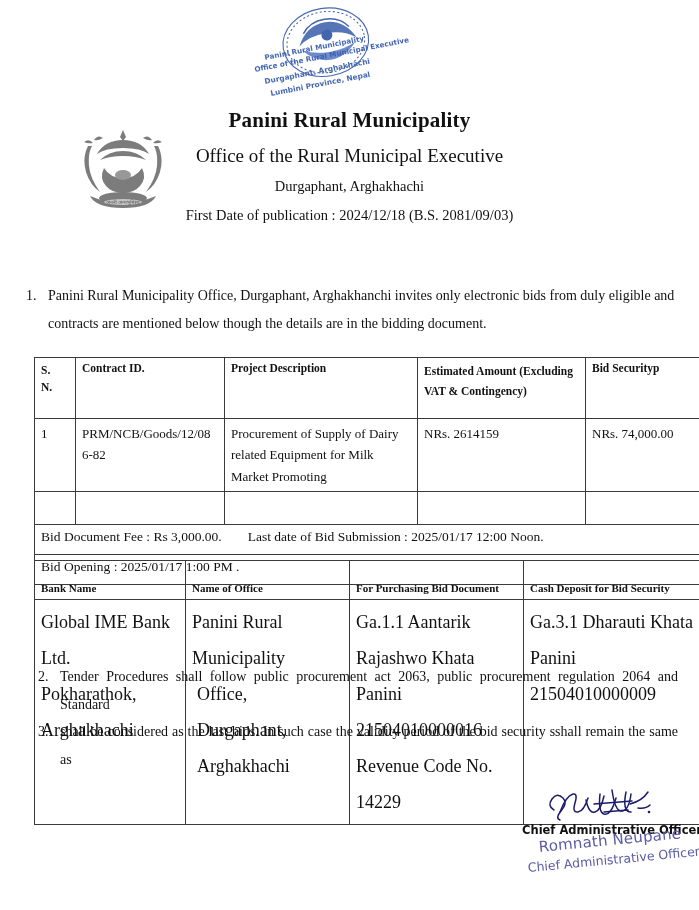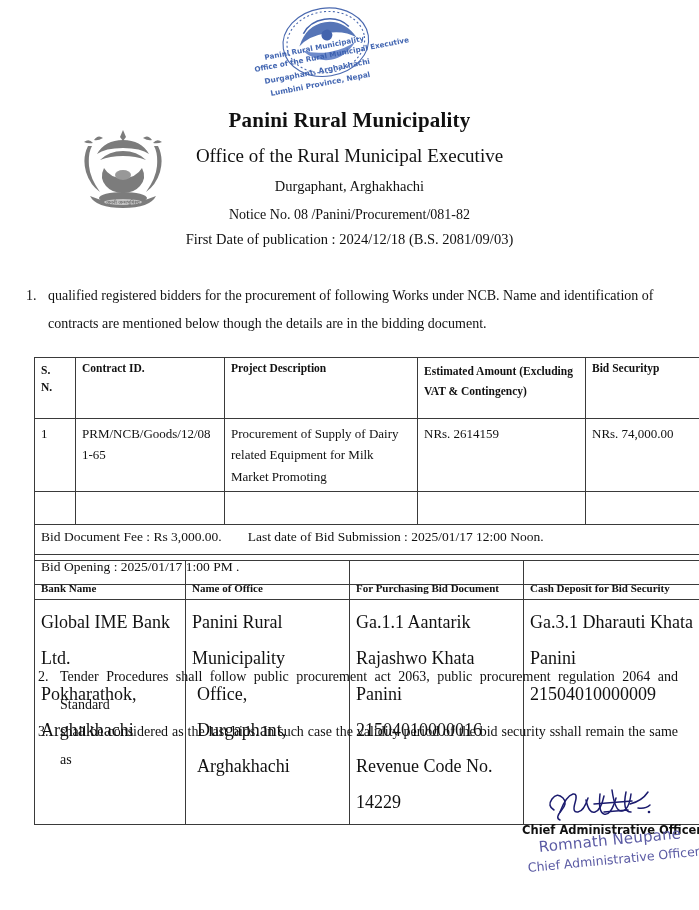--- a/index.html
+++ b/index.html
@@ -250,28 +250,27 @@
         <ellipse cx="59" cy="78" rx="19" ry="3"></ellipse>
       </g>
       <text x="59" y="80" font-size="5" fill="#5a5a5a" text-anchor="middle" font-family="DejaVu Sans, sans-serif">जननी जन्मभूमिश्च</text>
     </svg>
   </div>
 
   <div class="title-block">
     <div class="org-name">Panini Rural Municipality</div>
     <div class="org-office">Office of the Rural Municipal Executive</div>
     <div class="org-addr">Durgaphant, Arghakhachi</div>
-    <div class="notice-no">Notice No. 08 /Panini/Procurement/081-82</div>
     <div class="pub-date">First Date of publication : 2024/12/18 (B.S. 2081/09/03)</div>
   </div>
 
   <div class="clause" id="clause-1">
     <div class="num">1.</div>
     <div class="body">
-      <span>qualified registered bidders for the procurement of following Works under NCB. Name and identification of</span>
+      <span>Panini Rural Municipality Office, Durgaphant, Arghakhanchi invites only electronic bids from duly eligible and</span>
       <span>contracts are mentioned below though the details are in the bidding document.</span>
     </div>
   </div>
 
   <table class="tbl" id="main-table">
     <thead>
       <tr>
         <th class="c-sn">
           <div class="hdr-sn">S.</div>
           <div class="hdr-sn">N.</div>
@@ -280,21 +279,21 @@
         <th class="c-desc">Project Description</th>
         <th class="c-amt hdr-just">Estimated Amount (Excluding VAT &amp; Contingency)</th>
         <th class="c-sec">Bid Securityp</th>
       </tr>
     </thead>
     <tbody>
       <tr class="row-data">
         <td>1</td>
         <td>
           <div>PRM/NCB/Goods/12/08</div>
-          <div>1-65</div>
+          <div>6-82</div>
         </td>
         <td class="cell-just">Procurement of Supply of Dairy related Equipment for Milk Market Promoting</td>
         <td>NRs. 2614159</td>
         <td>NRs. 74,000.00</td>
       </tr>
       <tr class="row-empty">
         <td></td>
         <td></td>
         <td></td>
         <td></td>

